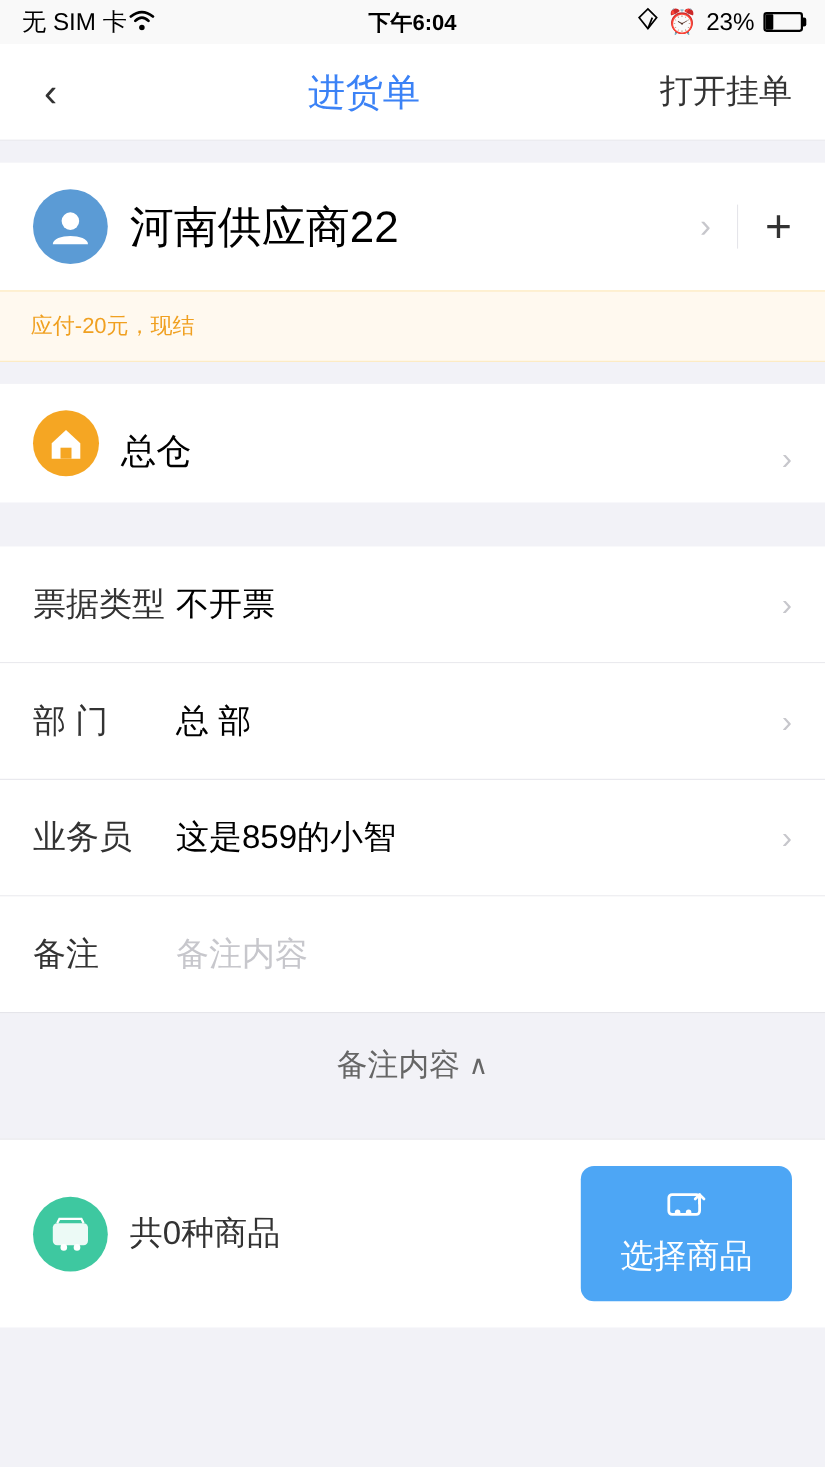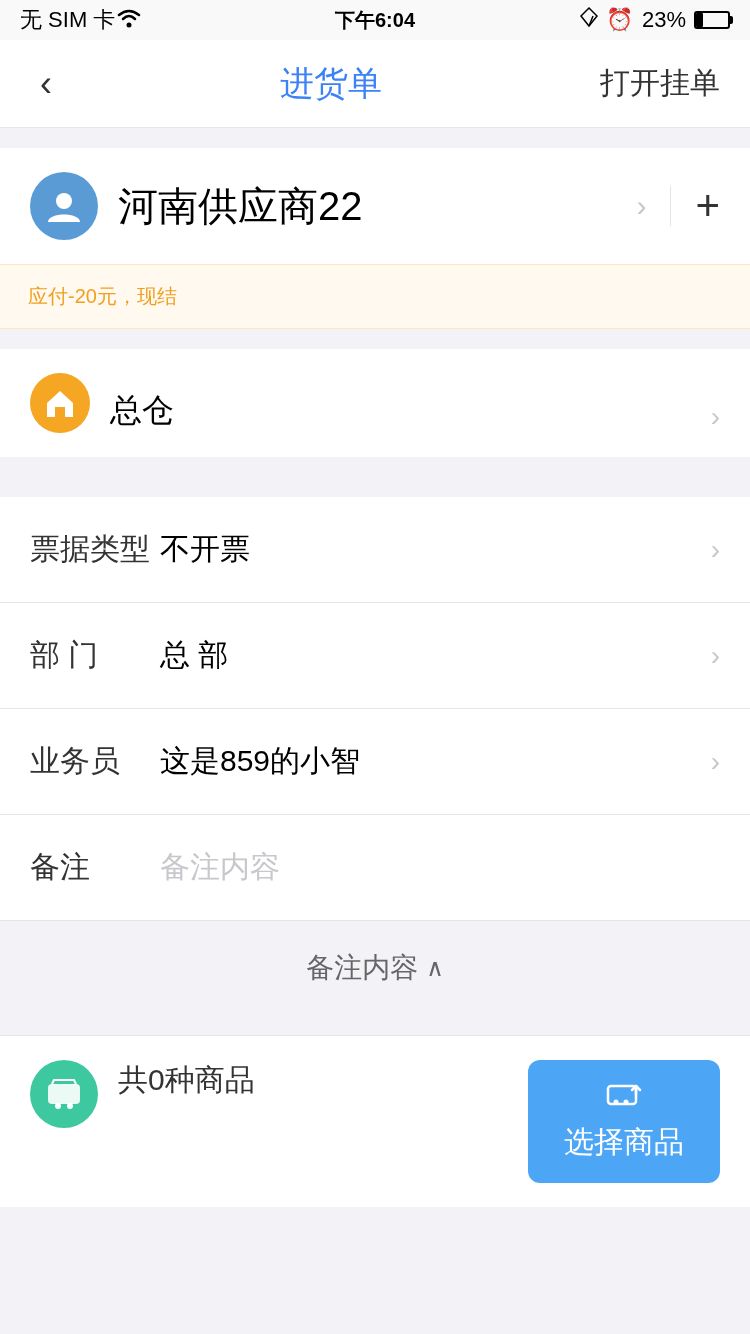--- a/index.html
+++ b/index.html
@@ -240,20 +240,21 @@
     }
     .collapse-icon {
       font-size: 24px;
       color: #666;
     }
 
     
     .product-bar {
       background: #fff;
       display: flex;
+      align-items: center;
       padding: 24px 30px;
       margin-top: 0;
       border-top: 1px solid #e5e5ea;
     }
     .product-icon-wrap {
       width: 68px;
       height: 68px;
       border-radius: 50%;
       background: #3ec8a0;
       display: flex;

